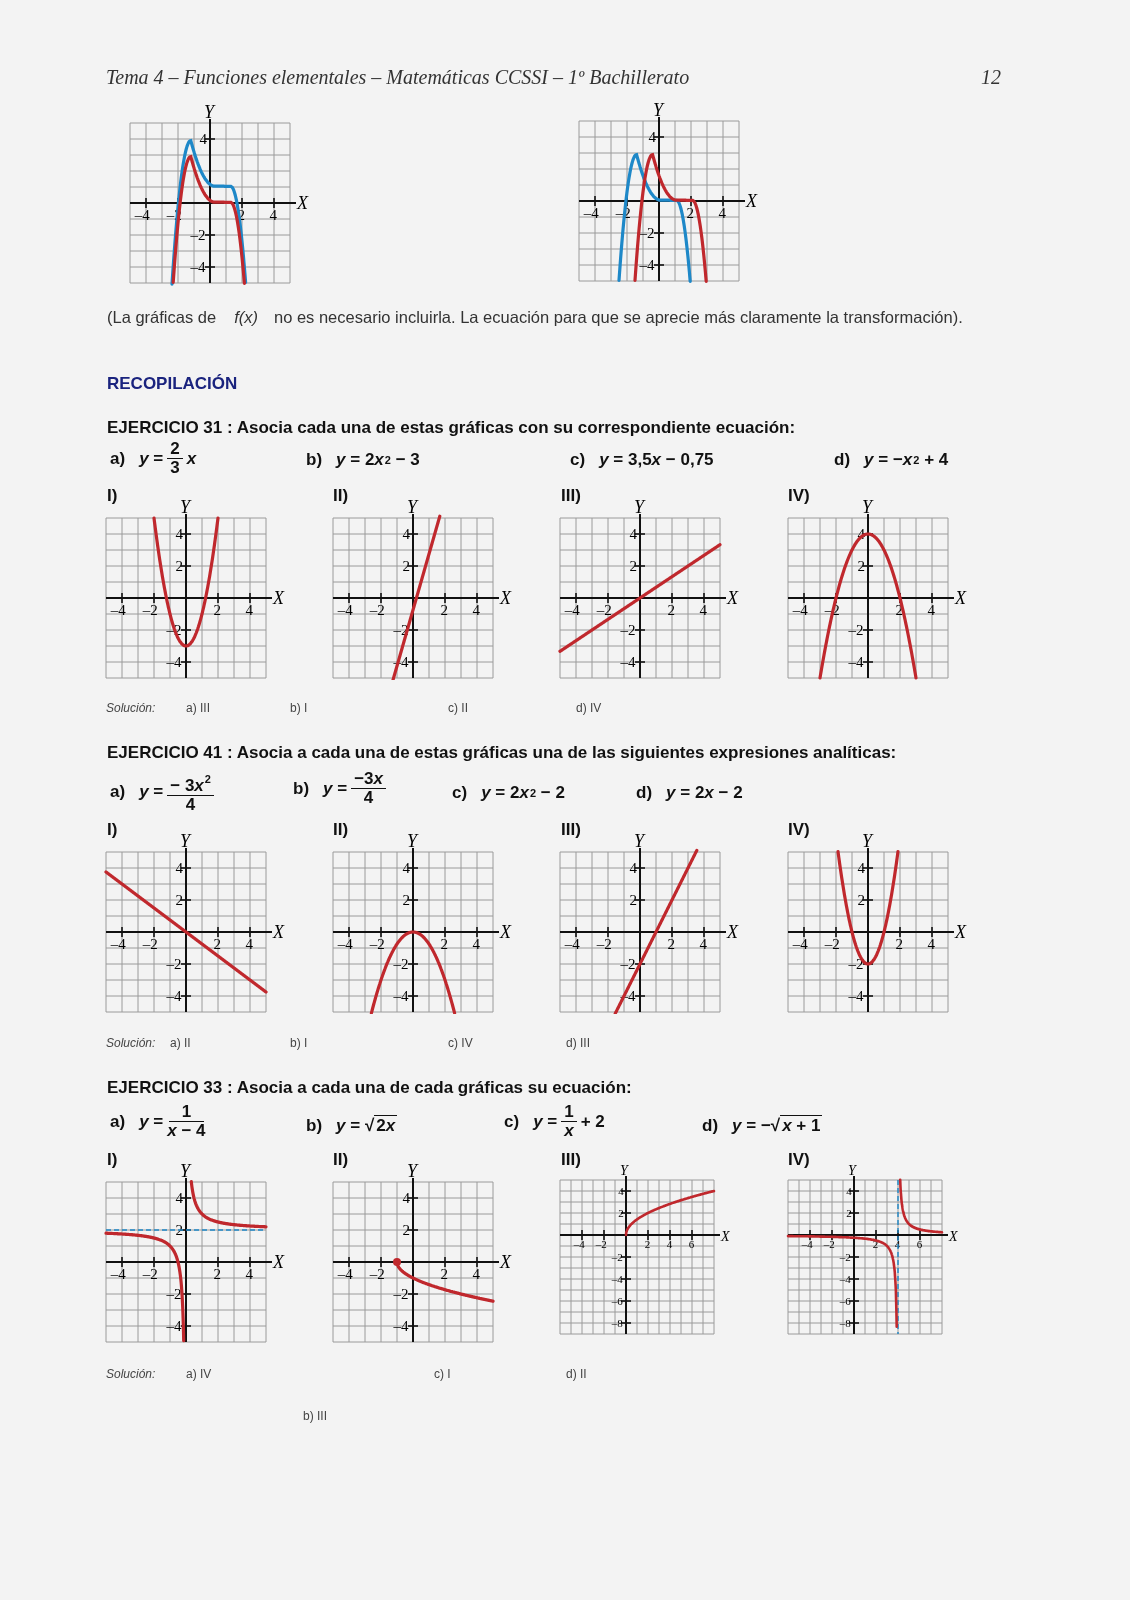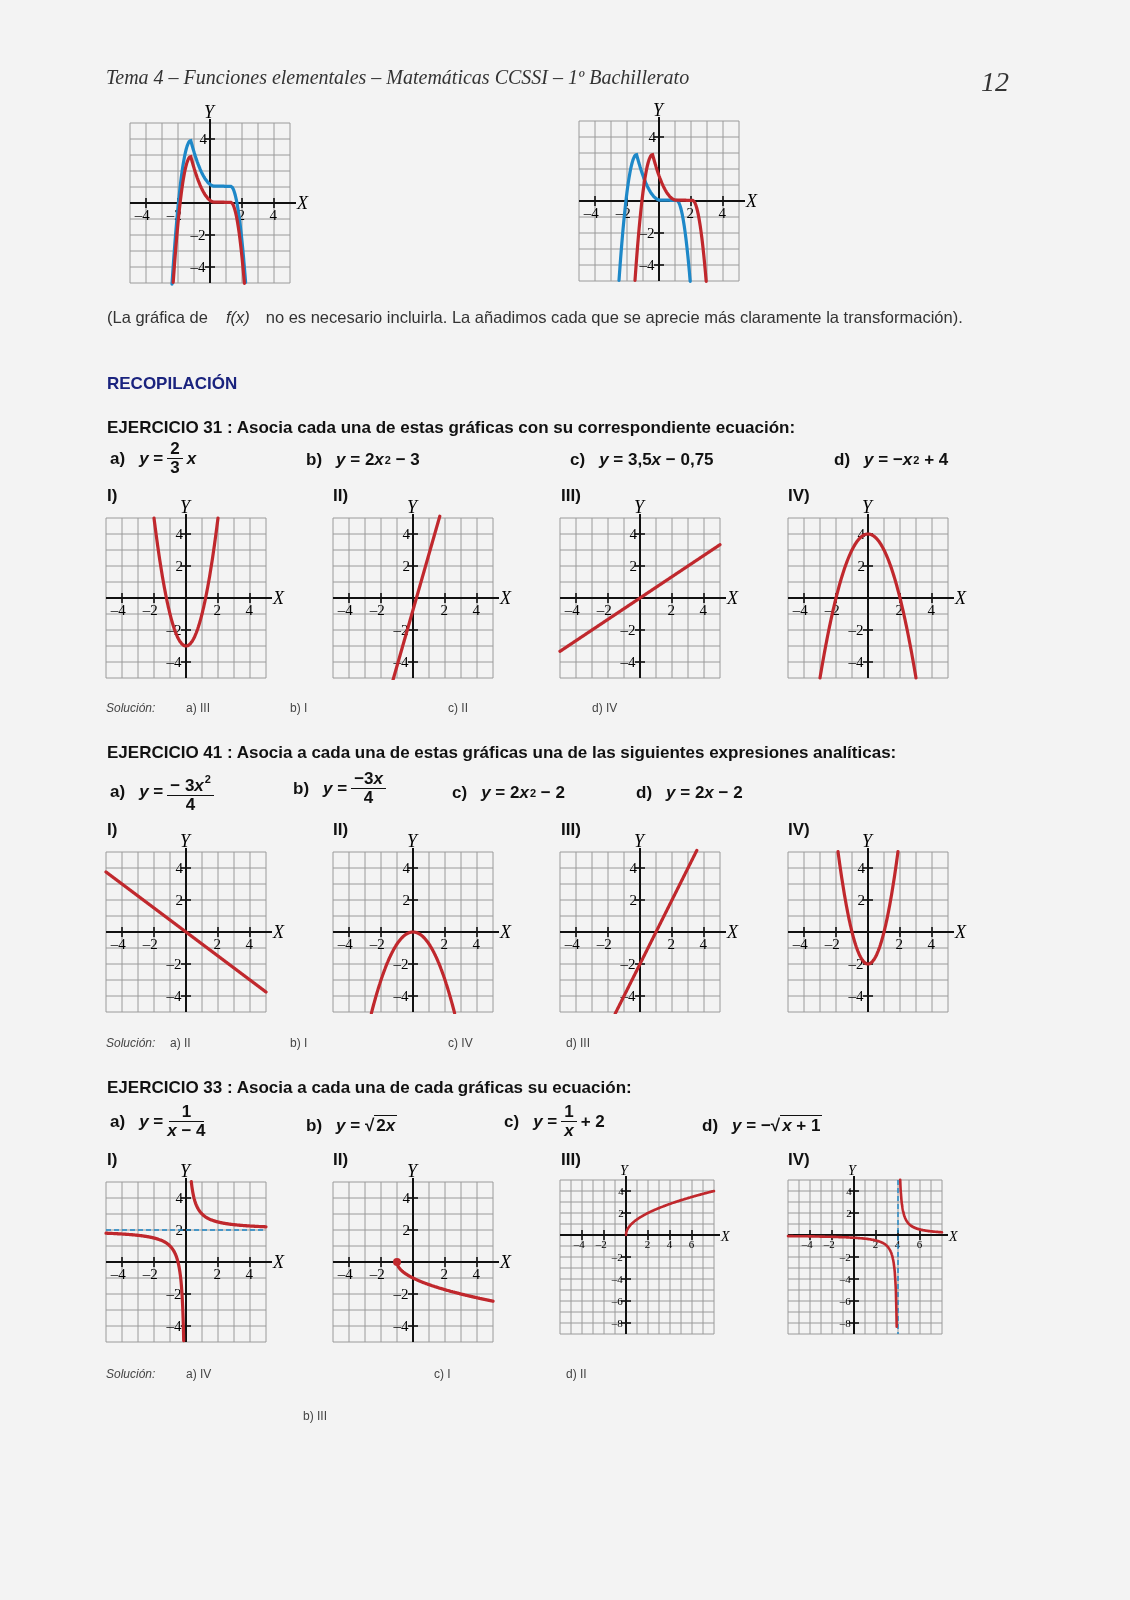--- a/index.html
+++ b/index.html
@@ -1,19 +1,19 @@
 <!DOCTYPE html>
 <html><head>
 <meta charset="utf-8">
 <style>
   * { box-sizing: border-box; margin: 0; padding: 0; }
   body { width: 1130px; height: 1600px; background: #f3f3f3; position: relative; overflow: hidden; font-family: "Liberation Sans", sans-serif; color: #111; }
   .abs { position: absolute; }
   .header-title { left: 106px; top: 66px; font-family: "Liberation Serif", serif; font-style: italic; font-size: 20px; color: #333; }
-  .page-num { left: 981px; top: 66px; font-family: "Liberation Serif", serif; font-style: italic; font-size: 28px; color: #333; }
+  .page-num { left: 981px; top: 66px; font-family: "Liberation Serif", serif; font-style: italic; font-size: 20px; color: #333; }
   .note { left: 107px; top: 306px; width: 917px; font-size: 16.5px; line-height: 22px; color: #333; text-align: justify; }
   .note .fx { font-style: italic; margin: 0 16px 0 18px; }
   .section-title { left: 107px; top: 374px; font-size: 17px; font-weight: bold; color: #1a237e; }
   .ex-title { font-size: 17px; font-weight: bold; color: #111; }
   .ex-title .u { }
   .eq { font-size: 17px; font-weight: bold; display: flex; align-items: center; white-space: nowrap; }
   .eq .lbl { margin-right: 14px; }
   .eq .v { font-style: italic; }
   .frac { display: inline-flex; flex-direction: column; align-items: center; margin: 0 4px; line-height: 18px; }
   .frac .num { border-bottom: 1.2px solid #111; padding: 0 3px; }
@@ -117,21 +117,21 @@
       <line x1="79" y1="130" x2="89" y2="130" stroke="#111" stroke-width="1.6"></line>
       <text x="64.5" y="135.25" font-size="15">–2</text>
       <line x1="79" y1="162" x2="89" y2="162" stroke="#111" stroke-width="1.6"></line>
       <text x="64.5" y="167.25" font-size="15">–4</text>
     </g>
     <path d="M44.0 177.4 L44.4 171.8 L44.8 166.3 L45.2 160.9 L45.6 155.6 L46.0 150.5 L46.4 145.5 L46.8 140.6 L47.2 135.8 L47.6 131.2 L48.0 126.7 L48.4 122.4 L48.8 118.2 L49.2 114.1 L49.6 110.1 L50.0 106.3 L50.4 102.6 L50.8 99.0 L51.2 95.5 L51.6 92.2 L52.0 89.0 L52.4 86.0 L52.8 83.1 L53.2 80.3 L53.6 77.6 L54.0 75.1 L54.4 72.7 L54.8 70.4 L55.2 68.2 L55.6 66.2 L56.0 64.3 L56.4 62.6 L56.8 61.0 L57.2 59.5 L57.6 58.1 L58.0 56.9 L58.4 55.8 L58.8 54.8 L59.2 53.9 L59.6 53.2 L60.0 52.6 L60.4 52.2 L60.8 51.9 L61.2 51.7 L61.6 51.6 L62.0 53.1 L62.4 54.6 L62.8 56.0 L63.2 57.5 L63.6 58.9 L64.0 60.3 L64.4 61.6 L64.8 62.9 L65.2 64.3 L65.6 65.5 L66.0 66.8 L66.4 68.0 L66.8 69.2 L67.2 70.4 L67.6 71.5 L68.0 72.7 L68.4 73.8 L68.8 74.9 L69.2 75.9 L69.6 76.9 L70.0 77.9 L70.4 78.9 L70.8 79.9 L71.2 80.8 L71.6 81.7 L72.0 82.6 L72.4 83.4 L72.8 84.2 L73.2 85.0 L73.6 85.8 L74.0 86.5 L74.4 87.3 L74.8 88.0 L75.2 88.6 L75.6 89.3 L76.0 89.9 L76.4 90.5 L76.8 91.1 L77.2 91.6 L77.6 92.1 L78.0 92.6 L78.4 93.1 L78.8 93.5 L79.2 94.0 L79.6 94.3 L80.0 94.7 L80.4 95.1 L80.8 95.4 L81.2 95.7 L81.6 95.9 L82.0 96.2 L82.4 96.4 L82.8 96.6 L83.2 96.7 L83.6 96.9 L84.0 97.0 L84.4 97.1 L84.8 97.1 L85.2 97.2 L85.6 97.2 L86.0 97.2 L86.4 97.2 L86.8 97.2 L87.2 97.2 L87.6 97.2 L88.0 97.2 L88.4 97.2 L88.8 97.2 L89.2 97.2 L89.6 97.2 L90.0 97.2 L90.4 97.2 L90.8 97.2 L91.2 97.2 L91.6 97.2 L92.0 97.2 L92.4 97.2 L92.8 97.2 L93.2 97.2 L93.6 97.2 L94.0 97.2 L94.4 97.2 L94.8 97.2 L95.2 97.3 L95.6 97.3 L96.0 97.3 L96.4 97.3 L96.8 97.3 L97.2 97.3 L97.6 97.3 L98.0 97.3 L98.4 97.3 L98.8 97.3 L99.2 97.3 L99.6 97.3 L100.0 97.3 L100.4 97.3 L100.8 97.3 L101.2 97.3 L101.6 97.3 L102.0 97.6 L102.4 97.8 L102.8 98.1 L103.2 98.6 L103.6 99.3 L104.0 100.0 L104.4 101.0 L104.8 102.0 L105.2 103.2 L105.6 104.5 L106.0 106.0 L106.4 107.6 L106.8 109.3 L107.2 111.2 L107.6 113.3 L108.0 115.4 L108.4 117.8 L108.8 120.2 L109.2 122.8 L109.6 125.5 L110.0 128.4 L110.4 131.4 L110.8 134.5 L111.2 137.8 L111.6 141.3 L112.0 144.8 L112.4 148.6 L112.8 152.4 L113.2 156.4 L113.6 160.5 L114.0 164.8 L114.4 169.2 L114.8 173.8 L115.2 178.4 " fill="none" stroke="#1e88c8" stroke-width="3.2" stroke-linecap="round"></path>
     <path d="M60.0 177.4 L60.4 171.8 L60.8 166.3 L61.2 160.9 L61.6 155.6 L62.0 150.5 L62.4 145.5 L62.8 140.6 L63.2 135.8 L63.6 131.2 L64.0 126.7 L64.4 122.4 L64.8 118.2 L65.2 114.1 L65.6 110.1 L66.0 106.3 L66.4 102.6 L66.8 99.0 L67.2 95.5 L67.6 92.2 L68.0 89.0 L68.4 86.0 L68.8 83.1 L69.2 80.3 L69.6 77.6 L70.0 75.1 L70.4 72.7 L70.8 70.4 L71.2 68.2 L71.6 66.2 L72.0 64.3 L72.4 62.6 L72.8 61.0 L73.2 59.5 L73.6 58.1 L74.0 56.9 L74.4 55.8 L74.8 54.8 L75.2 53.9 L75.6 53.2 L76.0 52.6 L76.4 52.2 L76.8 51.9 L77.2 51.7 L77.6 51.6 L78.0 53.1 L78.4 54.6 L78.8 56.0 L79.2 57.5 L79.6 58.9 L80.0 60.3 L80.4 61.6 L80.8 62.9 L81.2 64.3 L81.6 65.5 L82.0 66.8 L82.4 68.0 L82.8 69.2 L83.2 70.4 L83.6 71.5 L84.0 72.7 L84.4 73.8 L84.8 74.9 L85.2 75.9 L85.6 76.9 L86.0 77.9 L86.4 78.9 L86.8 79.9 L87.2 80.8 L87.6 81.7 L88.0 82.6 L88.4 83.4 L88.8 84.2 L89.2 85.0 L89.6 85.8 L90.0 86.5 L90.4 87.3 L90.8 88.0 L91.2 88.6 L91.6 89.3 L92.0 89.9 L92.4 90.5 L92.8 91.1 L93.2 91.6 L93.6 92.1 L94.0 92.6 L94.4 93.1 L94.8 93.5 L95.2 94.0 L95.6 94.3 L96.0 94.7 L96.4 95.1 L96.8 95.4 L97.2 95.7 L97.6 95.9 L98.0 96.2 L98.4 96.4 L98.8 96.6 L99.2 96.7 L99.6 96.9 L100.0 97.0 L100.4 97.1 L100.8 97.1 L101.2 97.2 L101.6 97.2 L102.0 97.2 L102.4 97.2 L102.8 97.2 L103.2 97.2 L103.6 97.2 L104.0 97.2 L104.4 97.2 L104.8 97.2 L105.2 97.2 L105.6 97.2 L106.0 97.2 L106.4 97.2 L106.8 97.2 L107.2 97.2 L107.6 97.2 L108.0 97.2 L108.4 97.2 L108.8 97.2 L109.2 97.2 L109.6 97.2 L110.0 97.2 L110.4 97.2 L110.8 97.2 L111.2 97.3 L111.6 97.3 L112.0 97.3 L112.4 97.3 L112.8 97.3 L113.2 97.3 L113.6 97.3 L114.0 97.3 L114.4 97.3 L114.8 97.3 L115.2 97.3 L115.6 97.3 L116.0 97.3 L116.4 97.3 L116.8 97.3 L117.2 97.3 L117.6 97.3 L118.0 97.6 L118.4 97.8 L118.8 98.1 L119.2 98.6 L119.6 99.3 L120.0 100.0 L120.4 101.0 L120.8 102.0 L121.2 103.2 L121.6 104.5 L122.0 106.0 L122.4 107.6 L122.8 109.3 L123.2 111.2 L123.6 113.3 L124.0 115.4 L124.4 117.8 L124.8 120.2 L125.2 122.8 L125.6 125.5 L126.0 128.4 L126.4 131.4 L126.8 134.5 L127.2 137.8 L127.6 141.3 L128.0 144.8 L128.4 148.6 L128.8 152.4 L129.2 156.4 L129.6 160.5 L130.0 164.8 L130.4 169.2 L130.8 173.8 L131.2 178.4 " fill="none" stroke="#c0282d" stroke-width="3.2" stroke-linecap="round"></path>
   </svg>
 
 <div class="abs note">
-  <span>(La gráfica de</span><span class="fx">f(x)</span><span>no es necesario incluirla. La añadimos cada que se aprecie más claramente la transformación).</span>
+  <span>(La gráficas de</span><span class="fx">f(x)</span><span>no es necesario incluirla. La ecuación para que se aprecie más claramente la transformación).</span>
 </div>
 
 <div class="abs section-title">RECOPILACIÓN</div>
 
 <div class="abs ex-title" style="left:107px;top:418px">
   <span class="u">EJERCICIO 31</span><span> : Asocia cada una de estas gráficas con su correspondiente ecuación:</span>
 </div>
 <div class="abs eq" style="left:110px;top:440px">
   <span class="lbl">a)</span><span class="v">y</span>&nbsp;=<span class="frac">
       <span class="num">2</span>
@@ -338,21 +338,21 @@
       <text x="62.5" y="167.25" font-size="15">–4</text>
     </g>
     <path d="M34.0 178.0 L34.4 175.6 L34.8 173.2 L35.2 170.9 L35.6 168.6 L36.0 166.3 L36.4 164.0 L36.8 161.7 L37.2 159.4 L37.6 157.2 L38.0 155.0 L38.4 152.8 L38.8 150.6 L39.2 148.5 L39.6 146.4 L40.0 144.3 L40.4 142.2 L40.8 140.1 L41.2 138.0 L41.6 136.0 L42.0 134.0 L42.4 132.0 L42.8 130.0 L43.2 128.1 L43.6 126.2 L44.0 124.3 L44.4 122.4 L44.8 120.5 L45.2 118.6 L45.6 116.8 L46.0 115.0 L46.4 113.2 L46.8 111.4 L47.2 109.7 L47.6 108.0 L48.0 106.3 L48.4 104.6 L48.8 102.9 L49.2 101.2 L49.6 99.6 L50.0 98.0 L50.4 96.4 L50.8 94.8 L51.2 93.3 L51.6 91.8 L52.0 90.3 L52.4 88.8 L52.8 87.3 L53.2 85.8 L53.6 84.4 L54.0 83.0 L54.4 81.6 L54.8 80.2 L55.2 78.9 L55.6 77.6 L56.0 76.3 L56.4 75.0 L56.8 73.7 L57.2 72.4 L57.6 71.2 L58.0 70.0 L58.4 68.8 L58.8 67.6 L59.2 66.5 L59.6 65.4 L60.0 64.3 L60.4 63.2 L60.8 62.1 L61.2 61.0 L61.6 60.0 L62.0 59.0 L62.4 58.0 L62.8 57.0 L63.2 56.1 L63.6 55.2 L64.0 54.3 L64.4 53.4 L64.8 52.5 L65.2 51.6 L65.6 50.8 L66.0 50.0 L66.4 49.2 L66.8 48.4 L67.2 47.7 L67.6 47.0 L68.0 46.3 L68.4 45.6 L68.8 44.9 L69.2 44.2 L69.6 43.6 L70.0 43.0 L70.4 42.4 L70.8 41.8 L71.2 41.3 L71.6 40.8 L72.0 40.3 L72.4 39.8 L72.8 39.3 L73.2 38.8 L73.6 38.4 L74.0 38.0 L74.4 37.6 L74.8 37.2 L75.2 36.9 L75.6 36.6 L76.0 36.3 L76.4 36.0 L76.8 35.7 L77.2 35.4 L77.6 35.2 L78.0 35.0 L78.4 34.8 L78.8 34.6 L79.2 34.5 L79.6 34.4 L80.0 34.3 L80.4 34.2 L80.8 34.1 L81.2 34.0 L81.6 34.0 L82.0 34.0 L82.4 34.0 L82.8 34.0 L83.2 34.1 L83.6 34.2 L84.0 34.3 L84.4 34.4 L84.8 34.5 L85.2 34.6 L85.6 34.8 L86.0 35.0 L86.4 35.2 L86.8 35.4 L87.2 35.7 L87.6 36.0 L88.0 36.3 L88.4 36.6 L88.8 36.9 L89.2 37.2 L89.6 37.6 L90.0 38.0 L90.4 38.4 L90.8 38.8 L91.2 39.3 L91.6 39.8 L92.0 40.3 L92.4 40.8 L92.8 41.3 L93.2 41.8 L93.6 42.4 L94.0 43.0 L94.4 43.6 L94.8 44.2 L95.2 44.9 L95.6 45.6 L96.0 46.3 L96.4 47.0 L96.8 47.7 L97.2 48.4 L97.6 49.2 L98.0 50.0 L98.4 50.8 L98.8 51.6 L99.2 52.5 L99.6 53.4 L100.0 54.3 L100.4 55.2 L100.8 56.1 L101.2 57.0 L101.6 58.0 L102.0 59.0 L102.4 60.0 L102.8 61.0 L103.2 62.1 L103.6 63.2 L104.0 64.3 L104.4 65.4 L104.8 66.5 L105.2 67.6 L105.6 68.8 L106.0 70.0 L106.4 71.2 L106.8 72.4 L107.2 73.7 L107.6 75.0 L108.0 76.3 L108.4 77.6 L108.8 78.9 L109.2 80.2 L109.6 81.6 L110.0 83.0 L110.4 84.4 L110.8 85.8 L111.2 87.3 L111.6 88.8 L112.0 90.3 L112.4 91.8 L112.8 93.3 L113.2 94.8 L113.6 96.4 L114.0 98.0 L114.4 99.6 L114.8 101.2 L115.2 102.9 L115.6 104.6 L116.0 106.3 L116.4 108.0 L116.8 109.7 L117.2 111.4 L117.6 113.2 L118.0 115.0 L118.4 116.8 L118.8 118.6 L119.2 120.5 L119.6 122.4 L120.0 124.3 L120.4 126.2 L120.8 128.1 L121.2 130.0 L121.6 132.0 L122.0 134.0 L122.4 136.0 L122.8 138.0 L123.2 140.1 L123.6 142.2 L124.0 144.3 L124.4 146.4 L124.8 148.5 L125.2 150.6 L125.6 152.8 L126.0 155.0 L126.4 157.2 L126.8 159.4 L127.2 161.7 L127.6 164.0 L128.0 166.3 L128.4 168.6 L128.8 170.9 L129.2 173.2 L129.6 175.6 L130.0 178.0 " fill="none" stroke="#c0282d" stroke-width="3.2" stroke-linecap="round"></path>
   </svg>
 <div class="abs sol" style="left:106px;top:701px">
   <span class="it">Solución:</span>
 </div>
 <div class="abs sol" style="left:186px;top:701px">a)   III</div>
 <div class="abs sol" style="left:290px;top:701px">b)   I</div>
 <div class="abs sol" style="left:448px;top:701px">c)   II</div>
-<div class="abs sol" style="left:592px;top:701px">d)   IV</div>
+<div class="abs sol" style="left:576px;top:701px">d)   IV</div>
 
 <div class="abs ex-title" style="left:107px;top:743px">
   <span class="u">EJERCICIO 41</span><span> : Asocia a cada una de estas gráficas una de las siguientes expresiones analíticas:</span>
 </div>
 <div class="abs eq" style="left:110px;top:770px">
   <span class="lbl">a)</span><span class="v">y</span>&nbsp;=<span class="frac">
       <span class="num">− 3<i>x</i><span class="sup">2</span></span>
       <span>4</span>
     </span>
 </div>

